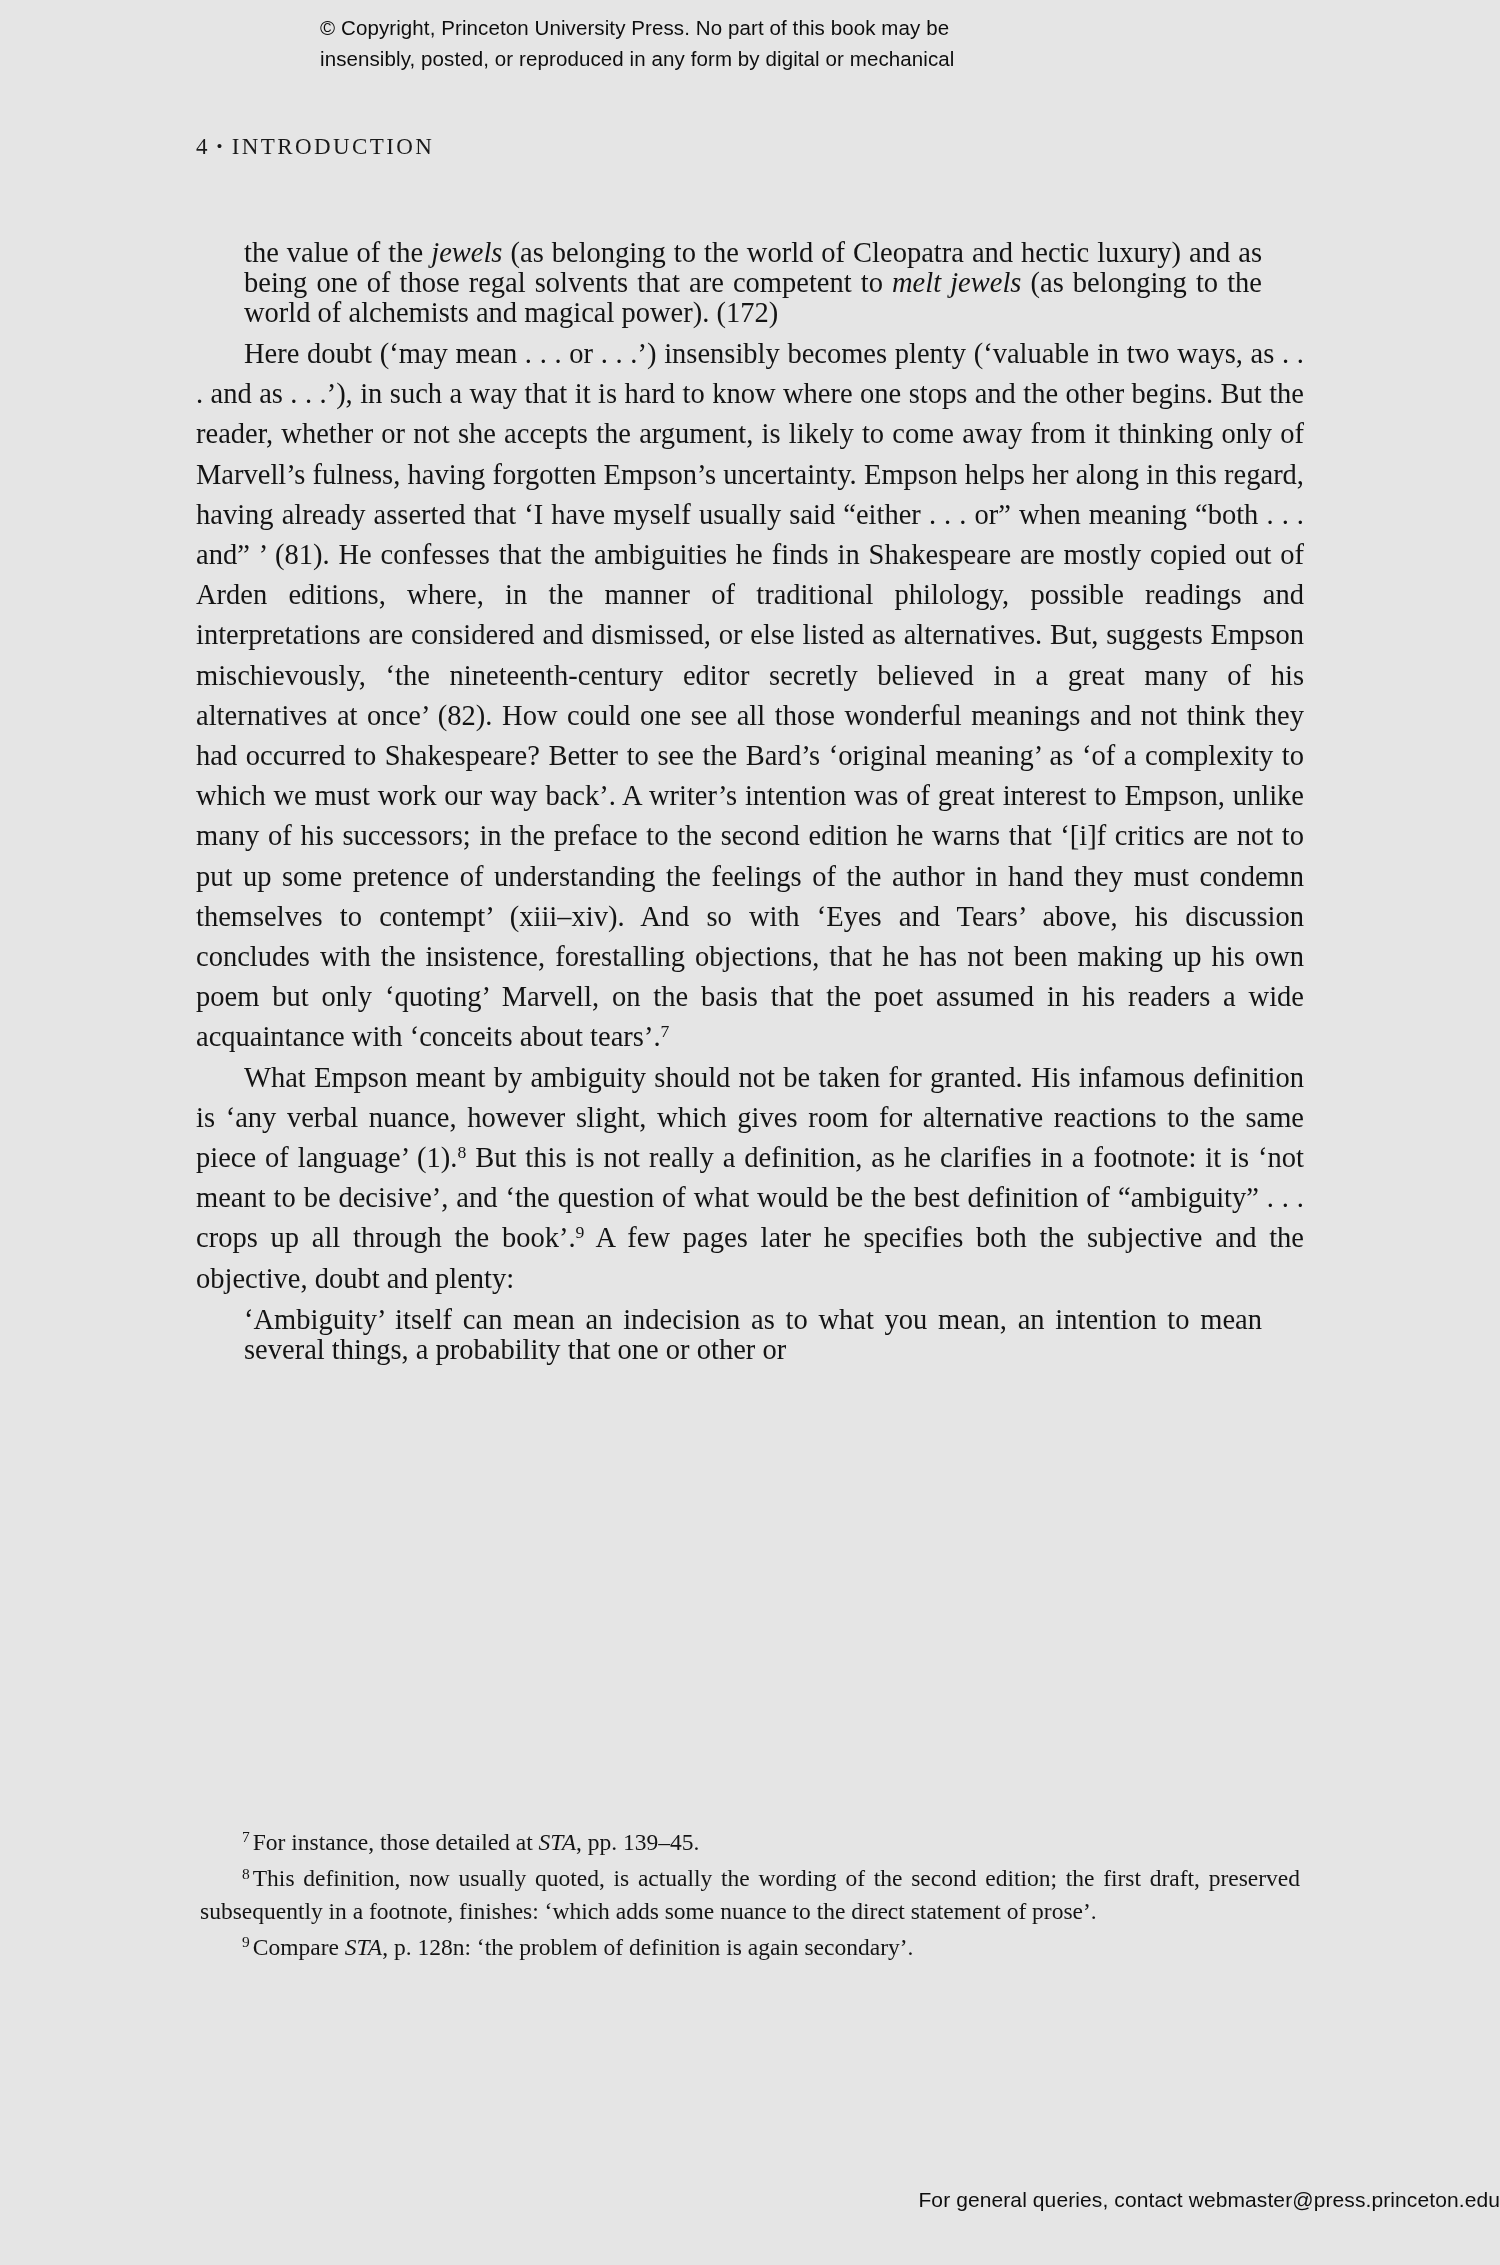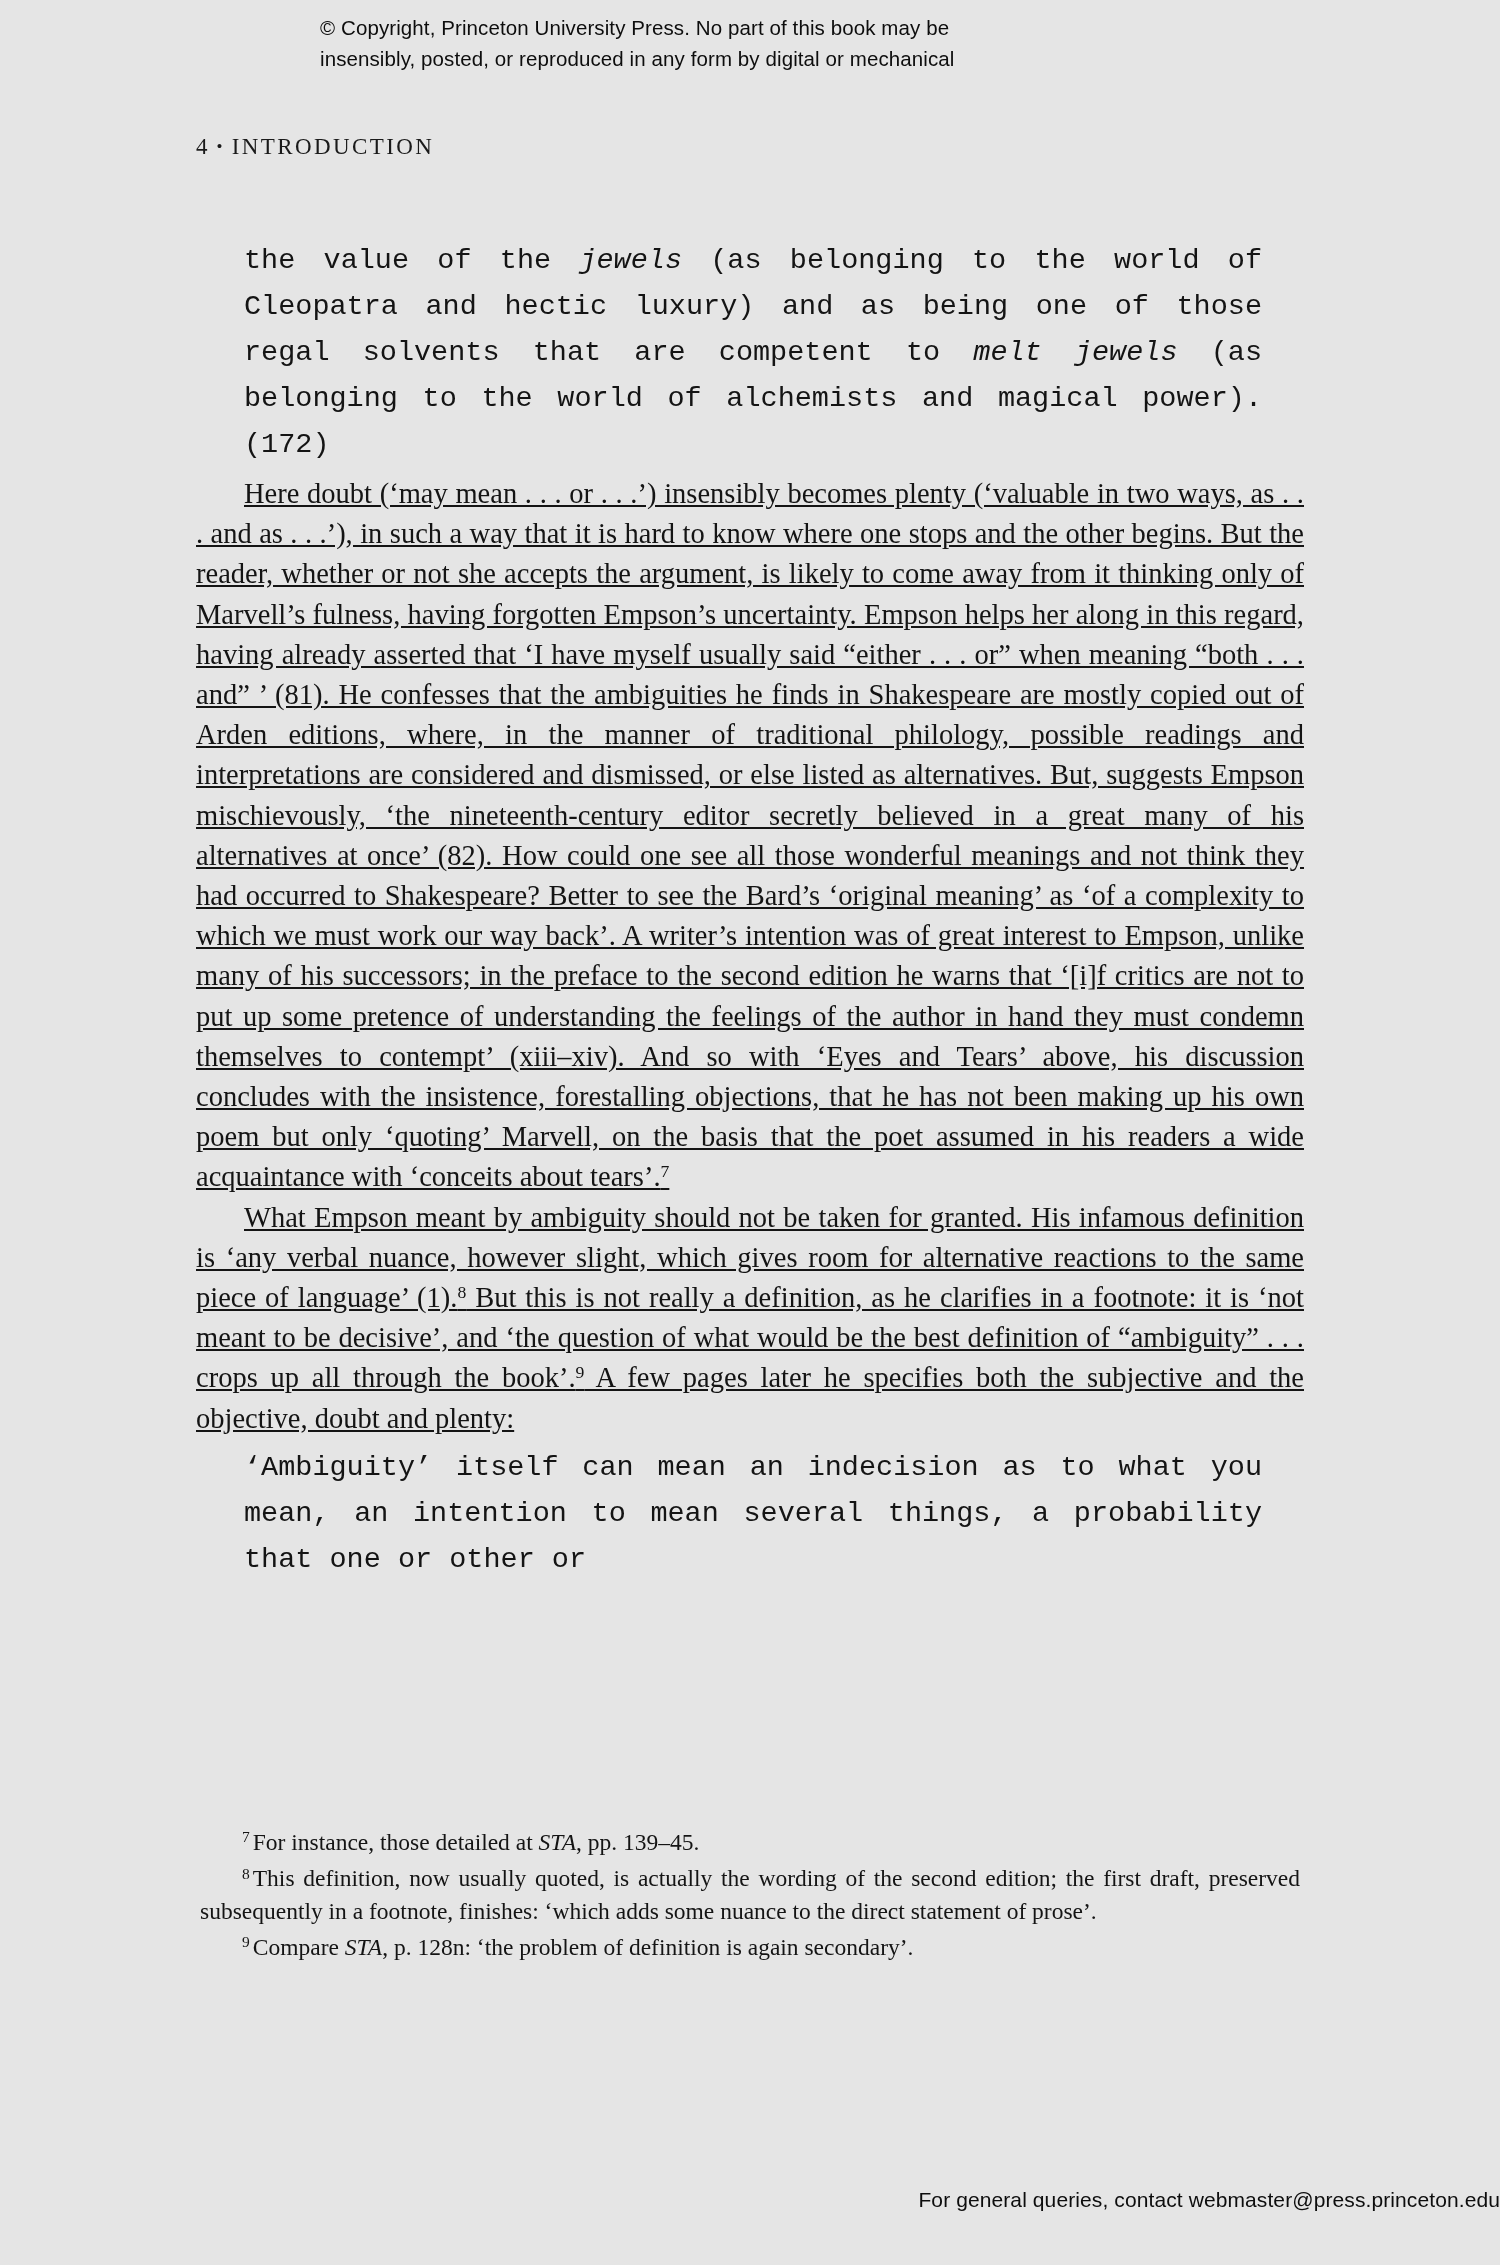--- a/index.html
+++ b/index.html
@@ -62,38 +62,36 @@
     position: absolute;
     left: 196px;
     top: 238px;
     width: 1108px;
   }
 
   .blockquote {
     margin: 0 0 0 48px;
     width: 1018px;
     font-size: 28.5px;
-    line-height: 46px;
+    line-height: 30px;
     text-align: justify;
     text-justify: inter-word;
     color: #141414;
-    font-family: Liberation Mono, monospace;
   }
   .blockquote.first { margin-bottom: 0; }
 
   p.body-par {
     margin: 0;
     font-size: 28.5px;
     line-height: 40.2px;
     text-align: justify;
     text-justify: inter-word;
     color: #141414;
     text-indent: 48px;
     hyphens: manual;
-    text-decoration: underline;
   }
 
   .spacer-sm { height: 6px; }
 
   sup.fn-ref {
     font-size: 0.62em;
     vertical-align: 0.52em;
     line-height: 0;
   }
 

